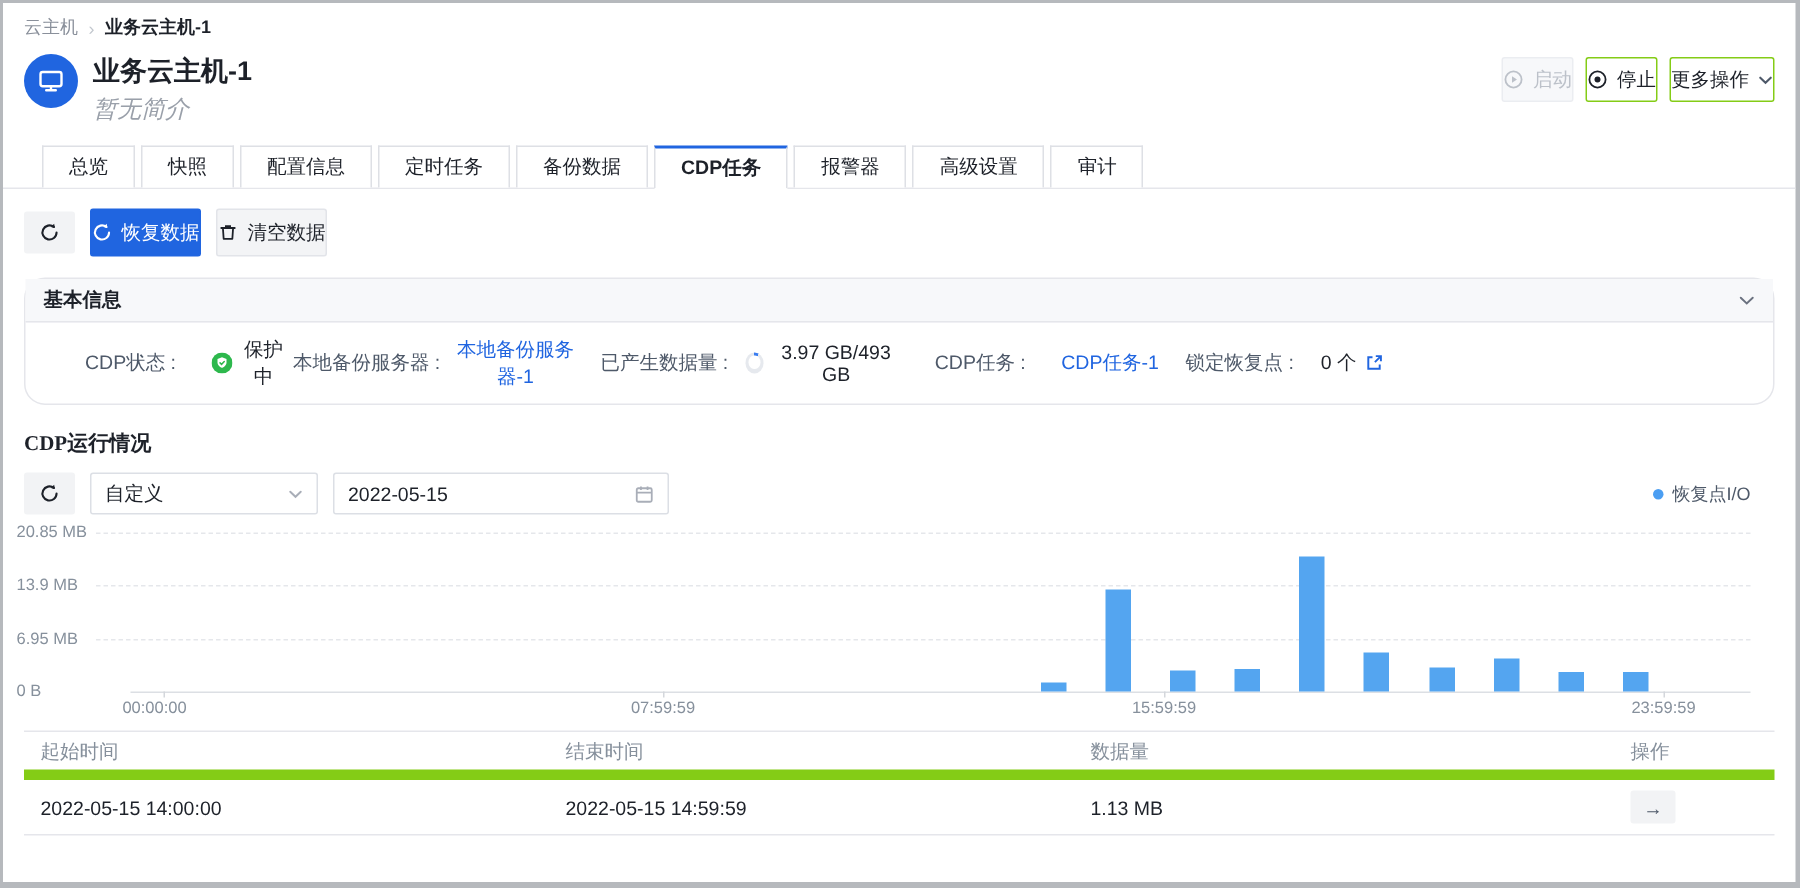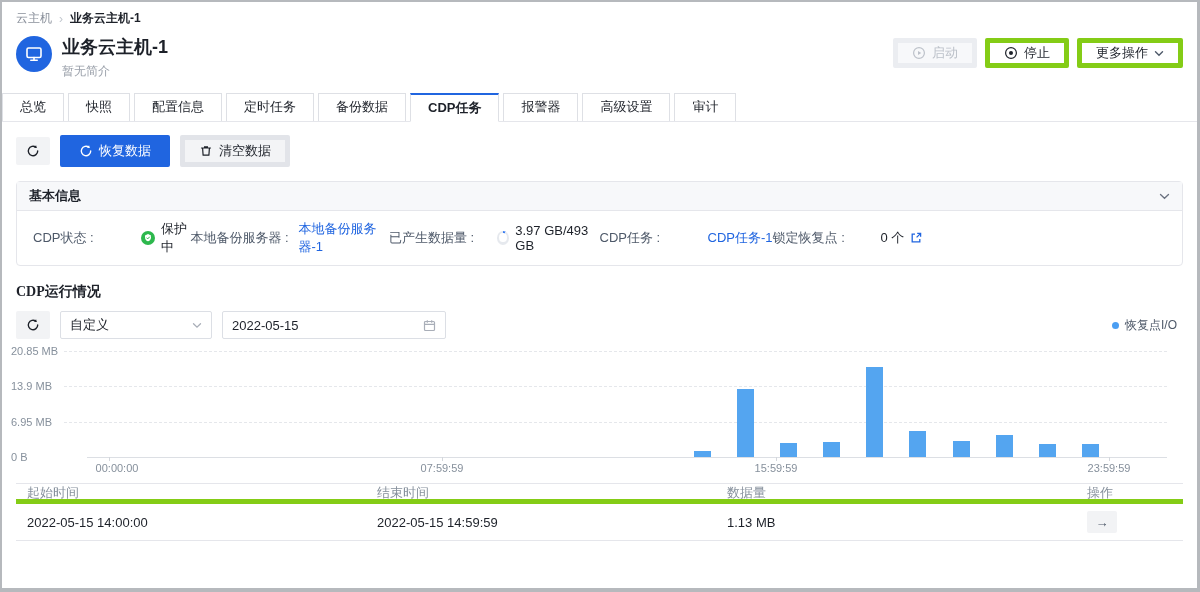--- a/index.html
+++ b/index.html
@@ -11,64 +11,64 @@
   
   .page-head { padding:8px 14px 0 14px; }
   .breadcrumb { font-size:12px; color:#8a909b; display:flex; gap:7px; align-items:center;text-align:center; }
   .breadcrumb .crumb-current { color:#1d2129; font-weight:600; }
   .breadcrumb .sep { color:#c2c7ce; }
   .title-row { display:flex; align-items:flex-start; margin-top:9px; }
   .vm-avatar { width:36px; height:36px; border-radius:50%; background:#2065e0; display:flex;
                align-items:center; justify-content:center; flex:0 0 36px; }
   .title-block { margin-left:10px; }
   .page-title { font-size:18px; font-weight:700; line-height:22px; }
-  .page-subtitle { font-size:12px; color:#9aa0aa; margin-top:5px; }
+  .page-subtitle { font-size:16px; color:#9aa0aa; margin-top:5px;font-style:italic; }
   .head-actions { margin-left:auto; display:flex; gap:8px; padding-top:2px; }
-  .btn { height:30px; display:inline-flex; align-items:center; gap:6px; padding:0 14px;
-         font-size:13px; border-radius:2px; border:5px solid #84cc16; background:#fff;
+  .btn { height:30px; display:inline-flex; align-items:center; gap:6px; padding:0 0;
+         font-size:13px; border-radius:2px; border:1px solid #84cc16; background:#fff;
          color:#1d2129; cursor:pointer; white-space:nowrap;justify-content:center; }
   .btn.disabled { background:#f7f8fa; border-color:#ebedf1; color:#bcc1c9; cursor:not-allowed; }
   .btn.primary { background:#2065e0; border-color:#2065e0; color:#fff; }
   .btn.soft { background:#f3f4f6; border-color:#e2e4e9; }
   .icon-btn { width:34px; height:28px; border:none; background:#f2f3f5; border-radius:2px;
               display:inline-flex; align-items:center; justify-content:center; cursor:pointer; }
 
   
-  .tabs-wrap { position:relative; display:flex; align-items:flex-start; padding:0 0;
+  .tabs-wrap { position:relative; display:flex; align-items:flex-start; padding:0 26px;
                margin-top:13px; height:29px; }
   .tabs-wrap::after { content:""; position:absolute; left:0; right:0; bottom:0; height:1px; background:#e5e6eb; }
   .tab { position:relative; z-index:1; height:28px; line-height:26px; padding:0 17px;
          font-size:13px; background:#fff; border:1px solid #dee0e5; border-bottom:none;
          margin-right:4px; cursor:pointer; }
   .tab.active { height:29px; border-top:2px solid #2065e0; line-height:25px;
                 border-bottom:1px solid #fff; font-weight:700; }
 
   
   .toolbar { display:flex; gap:10px; margin:13px 14px 0 14px; align-items:center; }
   .toolbar .btn { height:32px; }
 
   
-  .panel { margin:14px 14px 0 14px; border:1px solid #e5e6eb; border-radius:4px; }
+  .panel { margin:14px 14px 0 14px; border:1px solid #e5e6eb; border-radius:14px;text-align:center; }
   .panel-header { height:29px; background:#f7f8fa; display:flex; align-items:center;
                   padding:0 12px; border-bottom:1px solid #e5e6eb; }
   .panel-title { font-size:13px; font-weight:700; }
   .panel-collapse { margin-left:auto; display:flex; align-items:center; cursor:pointer; }
   .panel-body { display:grid; grid-template-columns:1fr 1fr; padding:13px 16px 14px 16px; row-gap:0; }
   .field-col { display:flex; flex-direction:row; }
   .field-row { display:flex; align-items:center; height:27px; font-size:13px; }
   .field-label { color:#4e5969; width:108px; flex:0 0 auto; }
   .field-value { color:#1d2129; display:inline-flex; align-items:center; gap:6px; }
   .link { color:#2065e0; cursor:pointer; }
   .donut { width:14px; height:14px; border-radius:50%; position:relative;
            background:conic-gradient(#3a7df0 0deg 24deg, #e6e9ee 24deg 360deg); }
   .donut::after { content:""; position:absolute; inset:2.5px; background:#fff; border-radius:50%; }
 
   
   .section-title { margin:17px 14px 0 14px; font-size:14px; font-weight:700;font-family:Liberation Serif, serif; }
-  .chart-controls { margin:10px 20px 0 14px; display:flex; gap:10px; align-items:center; position:relative; }
+  .chart-controls { margin:10px 30px 0 14px; display:flex; gap:10px; align-items:center; position:relative; }
   .select-box, .date-box { height:28px; border:1px solid #dcdfe5; border-radius:2px; background:#fff;
                            display:inline-flex; align-items:center; font-size:13px; color:#1d2129;
                            padding:0 9px; cursor:pointer; }
   .select-box { width:152px; } .date-box { width:224px; }
   .box-caret { margin-left:auto; display:flex; align-items:center; }
   .legend { position:absolute; right:0; top:6px; display:flex; align-items:center; gap:6px;
             font-size:12px; color:#4e5969; }
   .legend-dot { width:7px; height:7px; border-radius:50%; background:#4b9ef2; }
 
   
@@ -76,21 +76,21 @@
   .gridline { position:absolute; left:62px; right:35px; border-top:1px dashed #e5e7eb; height:0; }
   .axis-line { position:absolute; left:85px; right:35px; top:114px; height:1px; background:#dcdfe4; }
   .axis-tick { position:absolute; top:114px; width:1px; height:4px; background:#d4d7dc; }
   .y-label { position:absolute; left:9px; font-size:11px; color:#86909c; line-height:16px; }
   .x-label { position:absolute; top:119px; font-size:11px; color:#86909c; transform:translateX(-50%); }
   .bar { position:absolute; width:17px; background:#54a5f0; bottom:20px; }
 
   
   .data-table { margin:6px 14px 0 14px; }
   .t-row { display:grid; grid-template-columns:350px 350px 360px 1fr; align-items:center; }
-  .t-head { height:21px; border-top:1px solid #e5e6eb; border-bottom:5px solid #84cc16;
+  .t-head { height:33px; border-top:1px solid #e5e6eb; border-bottom:7px solid #84cc16;
             color:#86909c; font-size:13px; }
   .t-body-row { height:37px; border-bottom:1px solid #e5e6eb; font-size:13px; color:#1d2129; }
   .t-cell { padding-left:11px; }
   .row-action-btn { width:30px; height:22px; background:#f2f3f5; border:none; border-radius:2px;
                     color:#4e5969; font-size:13px; cursor:pointer; display:inline-flex;
                     align-items:center; justify-content:center; }
 
   svg { display:block; }
 </style>
 </head>
@@ -289,21 +289,21 @@
 
   <div class="chart">
       <div class="gridline" style="top: 78.5px;"></div>
       <div class="gridline" style="top: 43px;"></div>
       <div class="gridline" style="top: 7.5px;"></div>
       <div class="axis-line"></div>
       <div class="y-label" style="top: 106px;">0 B</div>
       <div class="y-label" style="top: 70.5px;">6.95 MB</div>
       <div class="y-label" style="top: 35px;">13.9 MB</div>
       <div class="y-label" style="top: -0.5px;">20.85 MB</div>
-      <div class="x-label" style="left: 115px;">00:00:00</div>
+      <div class="x-label" style="left: 101px;">00:00:00</div>
       <div class="axis-tick" style="left: 107px;"></div>
       <div class="x-label" style="left: 440px;">07:59:59</div>
       <div class="axis-tick" style="left: 440px;"></div>
       <div class="x-label" style="left: 774px;">15:59:59</div>
       <div class="axis-tick" style="left: 774px;"></div>
       <div class="x-label" style="left: 1107px;">23:59:59</div>
       <div class="axis-tick" style="left: 1107px;"></div>
       <div class="bar" title="14:00 · 1.13 MB" style="left: 691.9px; height: 5.77194px; background: rgb(84, 165, 240);"></div>
       <div class="bar" title="15:00 · 13.25 MB" style="left: 735px; height: 67.6799px; background: rgb(84, 165, 240);"></div>
       <div class="bar" title="16:00 · 2.8 MB" style="left: 778.1px; height: 14.3022px; background: rgb(84, 165, 240);"></div>

